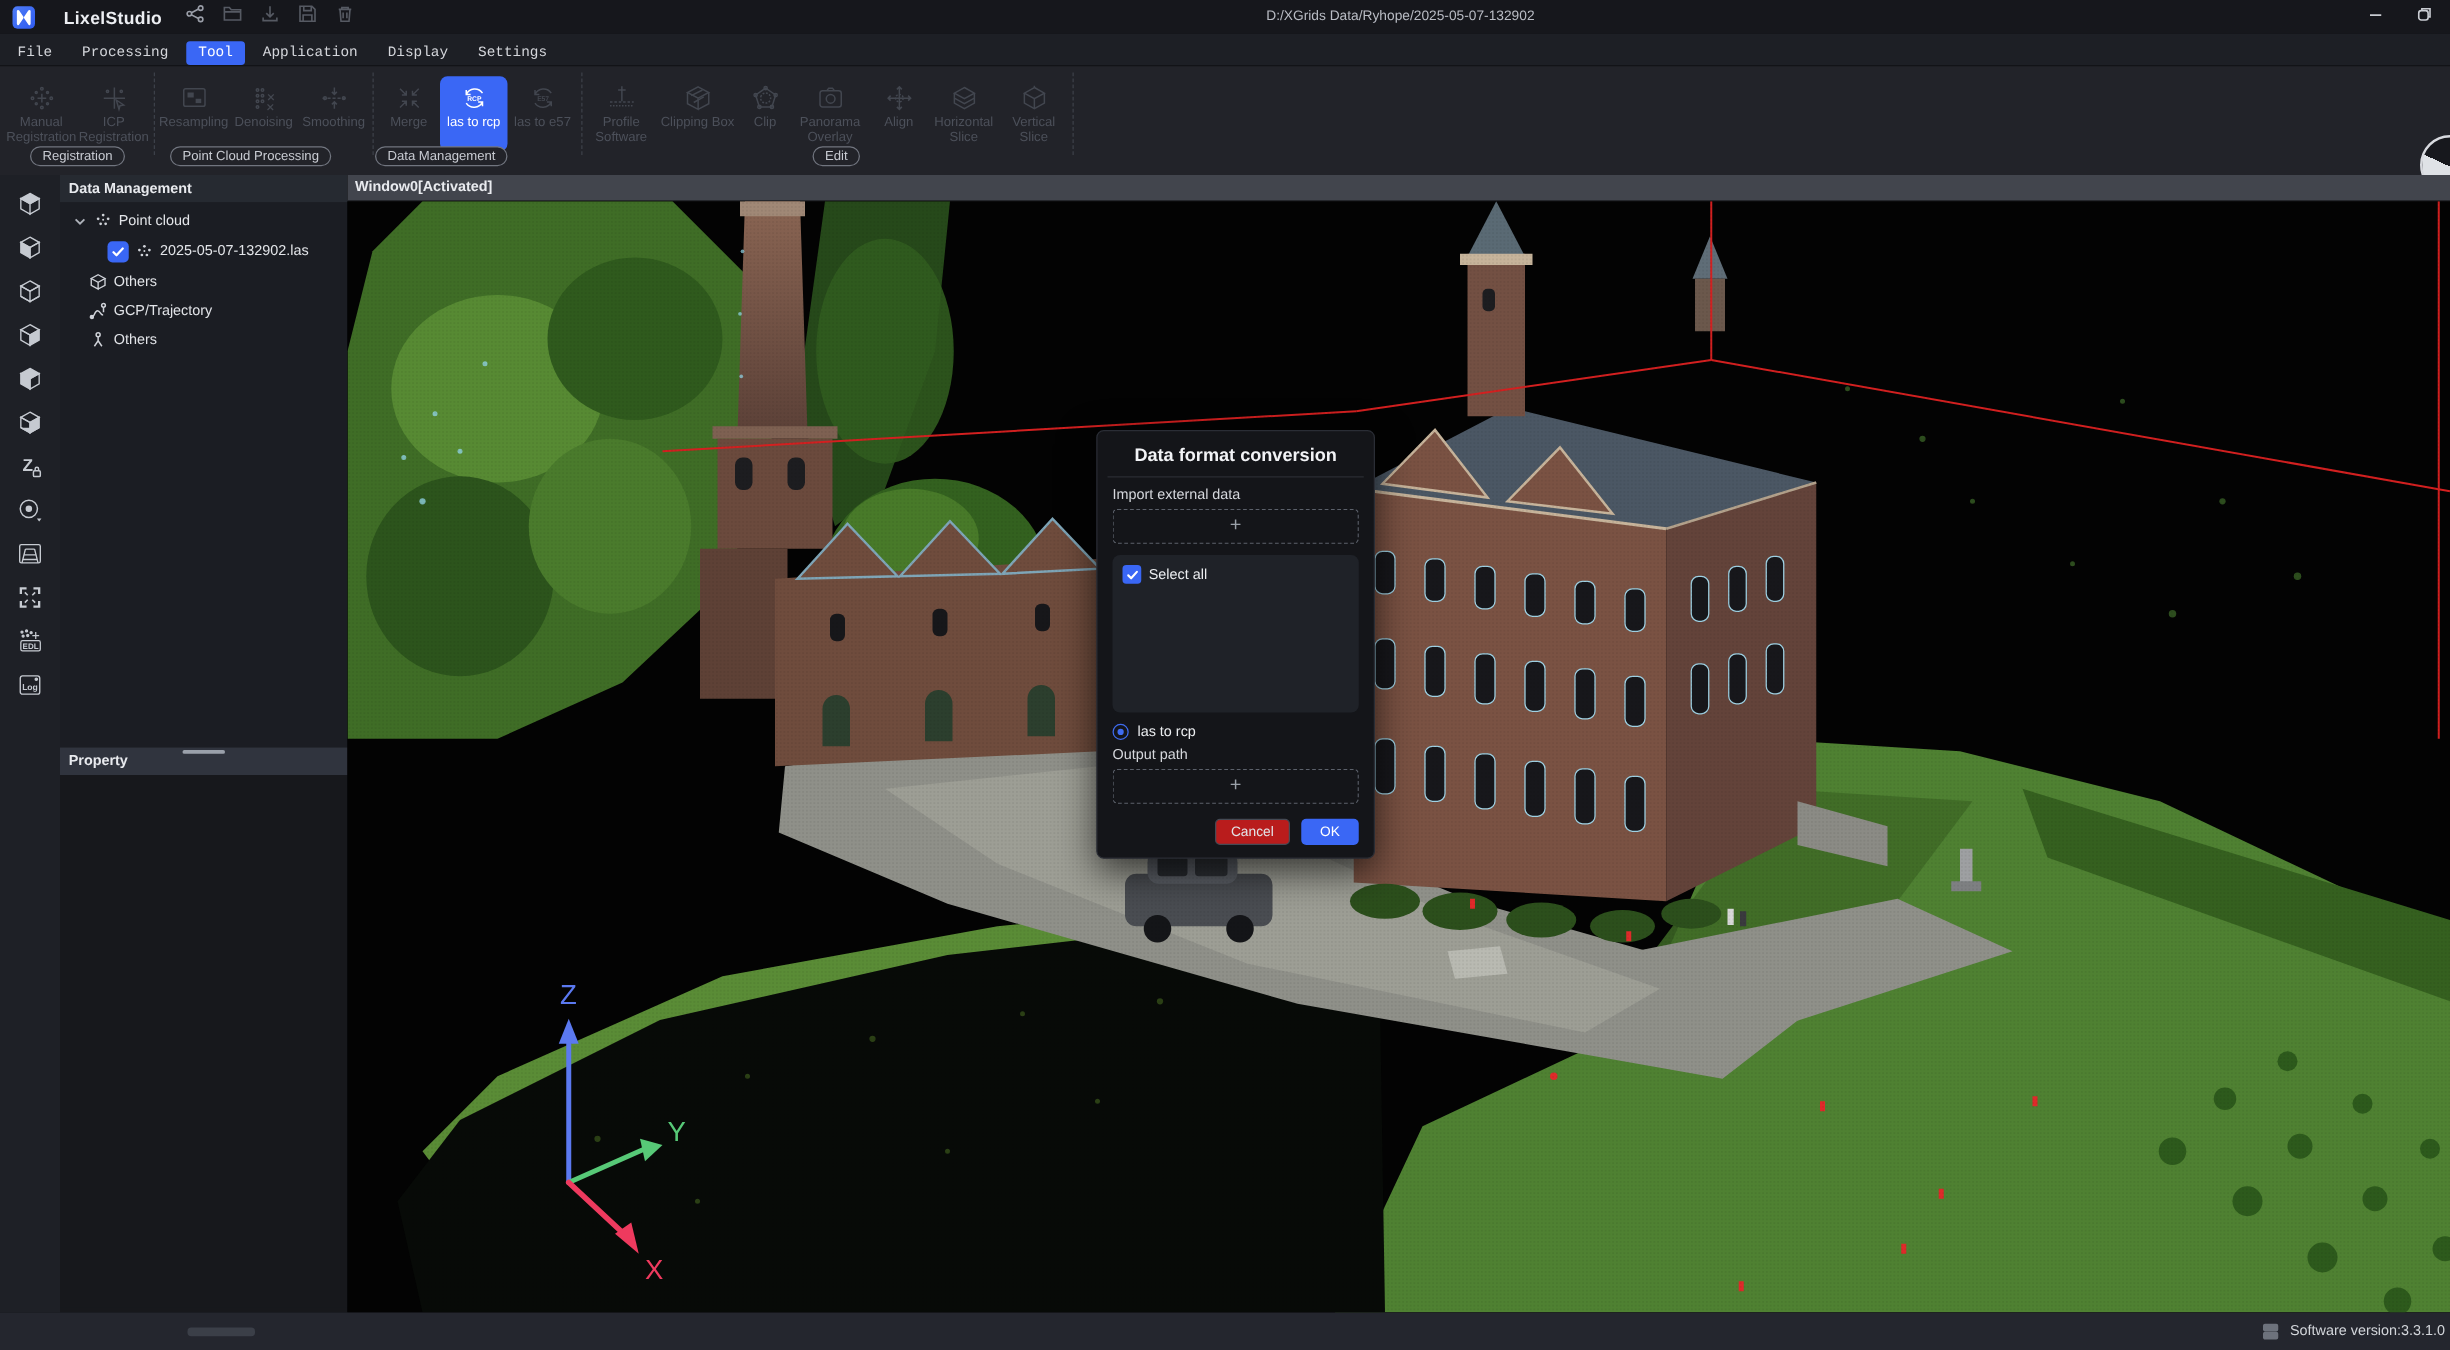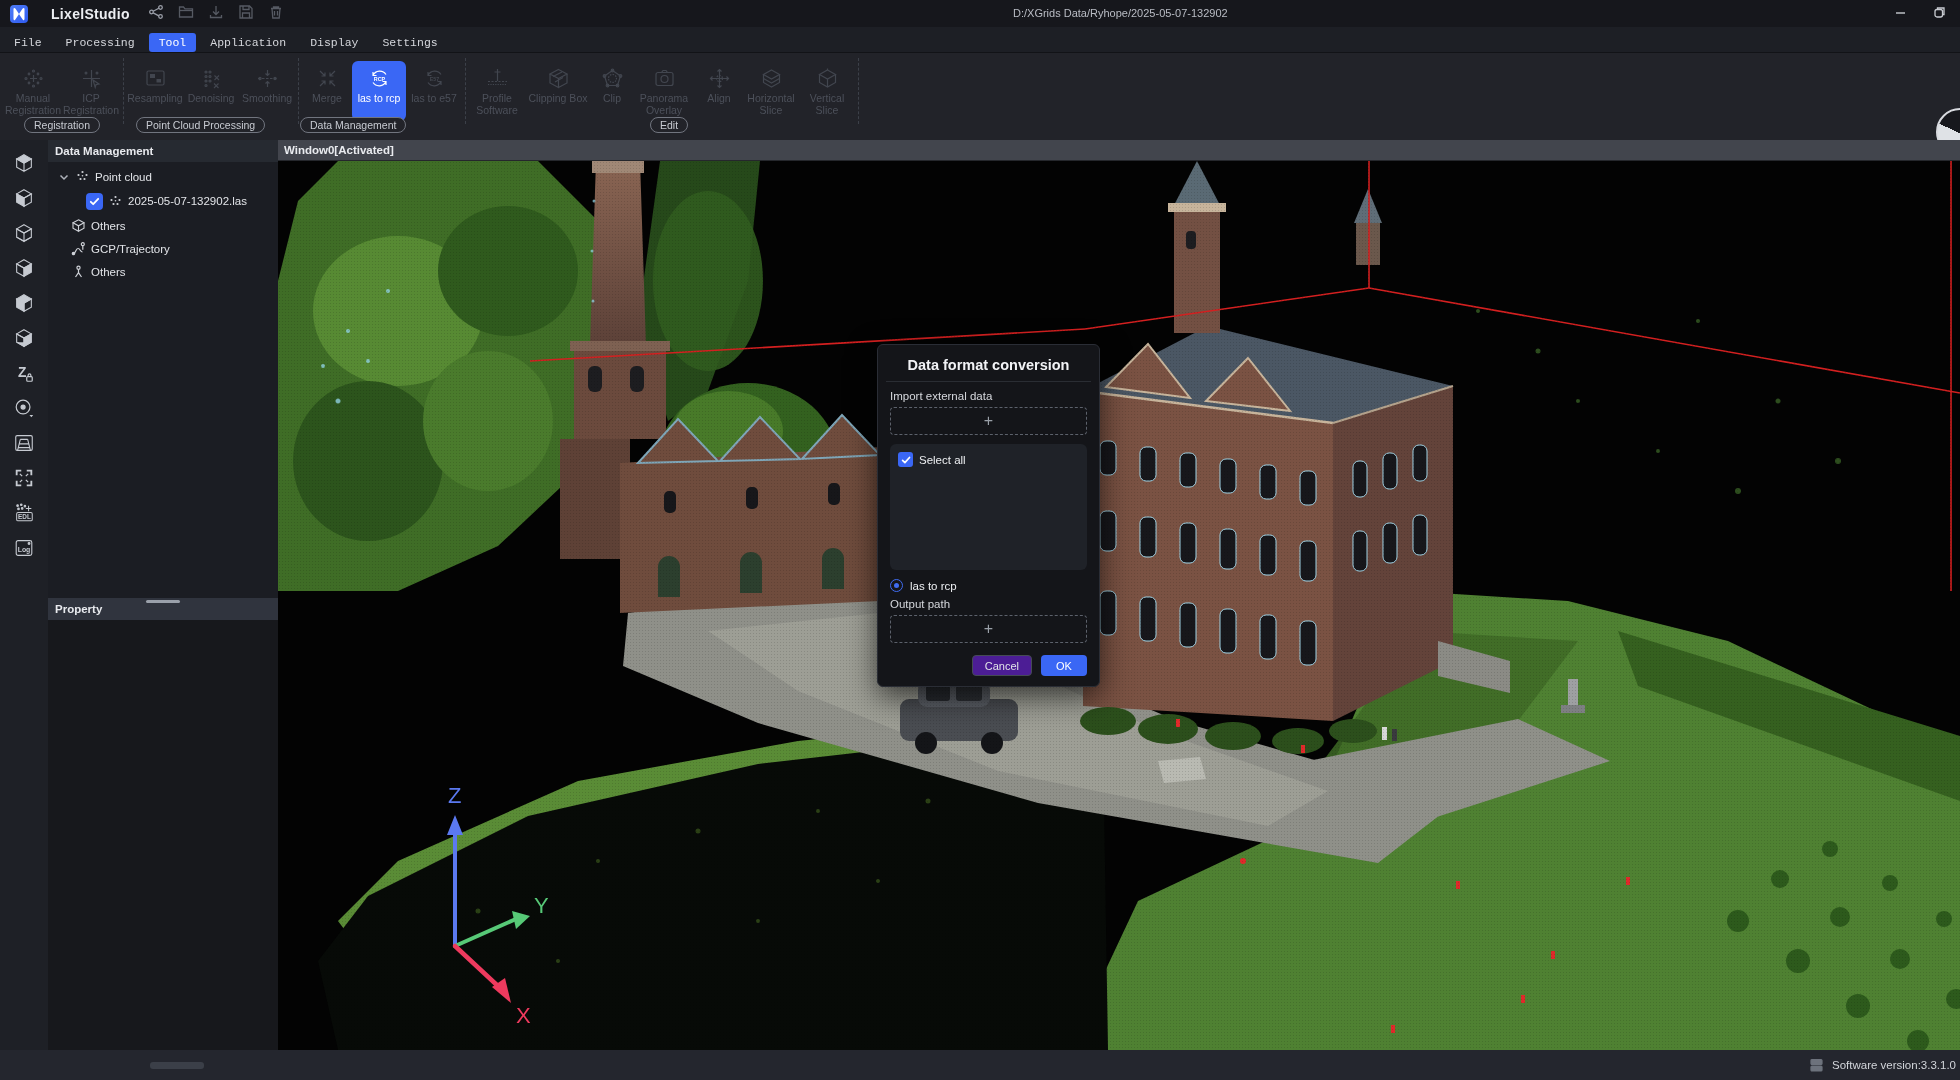--- a/index.html
+++ b/index.html
@@ -78,21 +78,21 @@
   .dcbx{width:15px;height:15px;border-radius:3px;background:#3a67f5;display:flex;align-items:center;justify-content:center;}
   .dcbx svg{width:10px;height:10px;}
   .chklabel{font-size:11.5px;color:#eceef1;}
   .radiorow{display:flex;align-items:center;gap:7px;margin:9px 0 2px;}
   .radio{width:13px;height:13px;border-radius:50%;border:1.5px solid #3f6cf0;display:flex;align-items:center;
          justify-content:center;box-sizing:border-box;background:#14151a;}
   .radio .dot{width:5px;height:5px;border-radius:50%;background:#3f6cf0;}
   .dlg-btns{display:flex;justify-content:flex-end;gap:9px;margin-top:12px;}
   .btn{height:21px;border-radius:4px;font-size:11px;display:flex;align-items:center;justify-content:center;
        padding:0 12px;box-sizing:border-box;}
-  .btn.cancel{background:#4c1d95;border:1px solid #454a54;color:#e2e4e8;}
+  .btn.cancel{background:#b91c1c;border:1px solid #454a54;color:#e2e4e8;}
   .btn.ok{background:#3a67f5;color:#fff;min-width:46px;}
   
   .statusbar{left:0;top:1050px;width:1960px;height:30px;background:#24262e;}
   .sb-handle{position:absolute;left:150px;top:12px;width:54px;height:7px;border-radius:3px;background:#3b3f48;}
   .sb-right{position:absolute;right:4px;top:0;height:30px;display:flex;align-items:center;gap:8px;}
   .sb-right svg{width:15px;height:14px;color:#6d727c;}
   .sb-text{font-size:11.5px;color:#d2d5da;}
 </style>
 </head>
 <body>

